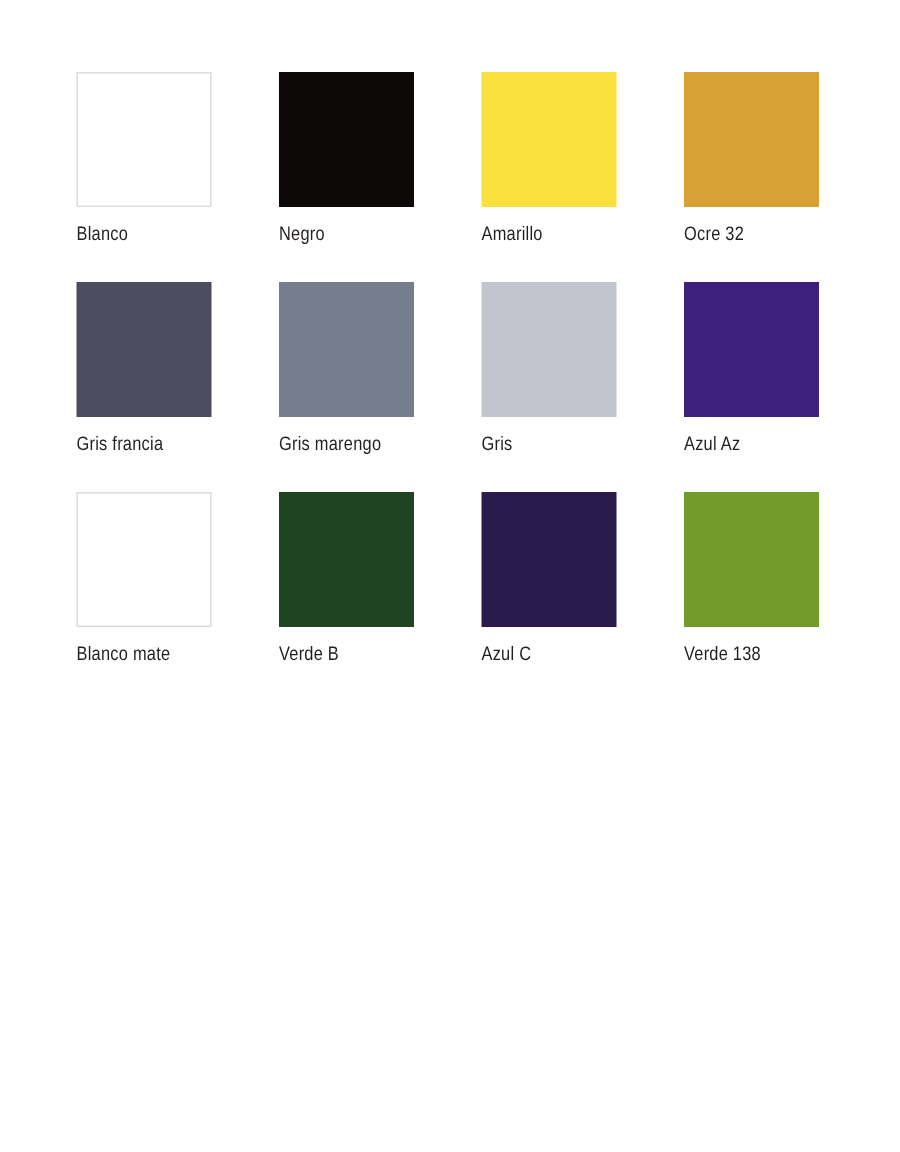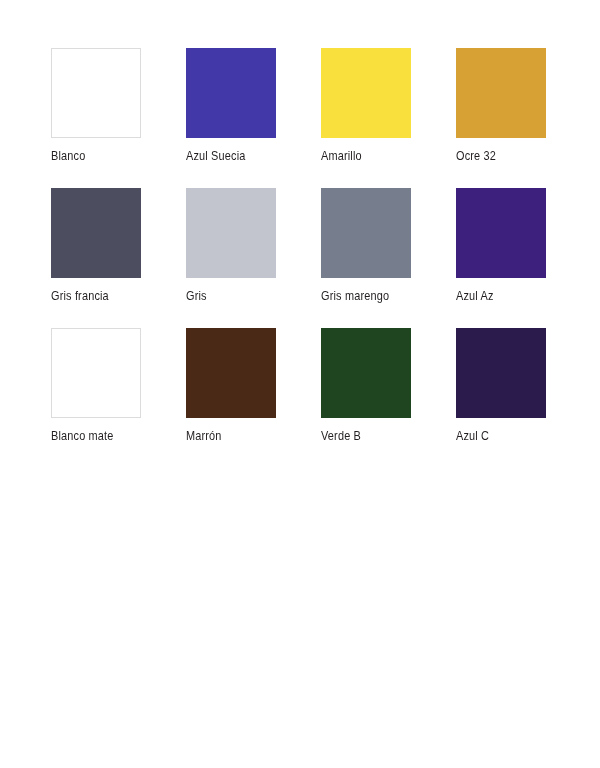--- a/index.html
+++ b/index.html
@@ -59,57 +59,57 @@
 </head>
 <body>
 
 <div id="palette-sheet">
   <div class="swatch-grid">
       <div class="swatch-cell">
         <div class="swatch-chip bordered" style="background-color: rgb(255, 255, 255);"></div>
         <div class="swatch-label">Blanco</div>
       </div>
       <div class="swatch-cell">
-        <div class="swatch-chip" style="background-color: rgb(66, 56, 168);"></div>
-        <div class="swatch-label">Azul Suecia</div>
+        <div class="swatch-chip" style="background-color: rgb(11, 8, 7);"></div>
+        <div class="swatch-label">Negro</div>
       </div>
       <div class="swatch-cell">
         <div class="swatch-chip" style="background-color: rgb(250, 224, 60);"></div>
         <div class="swatch-label">Amarillo</div>
       </div>
       <div class="swatch-cell">
         <div class="swatch-chip" style="background-color: rgb(215, 162, 51);"></div>
         <div class="swatch-label">Ocre 32</div>
       </div>
       <div class="swatch-cell">
         <div class="swatch-chip" style="background-color: rgb(76, 77, 94);"></div>
         <div class="swatch-label">Gris francia</div>
       </div>
       <div class="swatch-cell">
+        <div class="swatch-chip" style="background-color: rgb(118, 125, 140);"></div>
+        <div class="swatch-label">Gris marengo</div>
+      </div>
+      <div class="swatch-cell">
         <div class="swatch-chip" style="background-color: rgb(195, 197, 206);"></div>
         <div class="swatch-label">Gris</div>
-      </div>
-      <div class="swatch-cell">
-        <div class="swatch-chip" style="background-color: rgb(118, 125, 140);"></div>
-        <div class="swatch-label">Gris marengo</div>
       </div>
       <div class="swatch-cell">
         <div class="swatch-chip" style="background-color: rgb(61, 31, 125);"></div>
         <div class="swatch-label">Azul Az</div>
       </div>
       <div class="swatch-cell">
         <div class="swatch-chip bordered" style="background-color: rgb(255, 255, 255);"></div>
         <div class="swatch-label">Blanco mate</div>
       </div>
       <div class="swatch-cell">
-        <div class="swatch-chip" style="background-color: rgb(74, 42, 22);"></div>
-        <div class="swatch-label">Marrón</div>
-      </div>
-      <div class="swatch-cell">
         <div class="swatch-chip" style="background-color: rgb(30, 68, 32);"></div>
         <div class="swatch-label">Verde B</div>
       </div>
       <div class="swatch-cell">
         <div class="swatch-chip" style="background-color: rgb(43, 27, 77);"></div>
         <div class="swatch-label">Azul C</div>
       </div>
+      <div class="swatch-cell">
+        <div class="swatch-chip" style="background-color: rgb(113, 156, 44);"></div>
+        <div class="swatch-label">Verde 138</div>
+      </div>
     </div>
 </div>
 
 </body></html>

